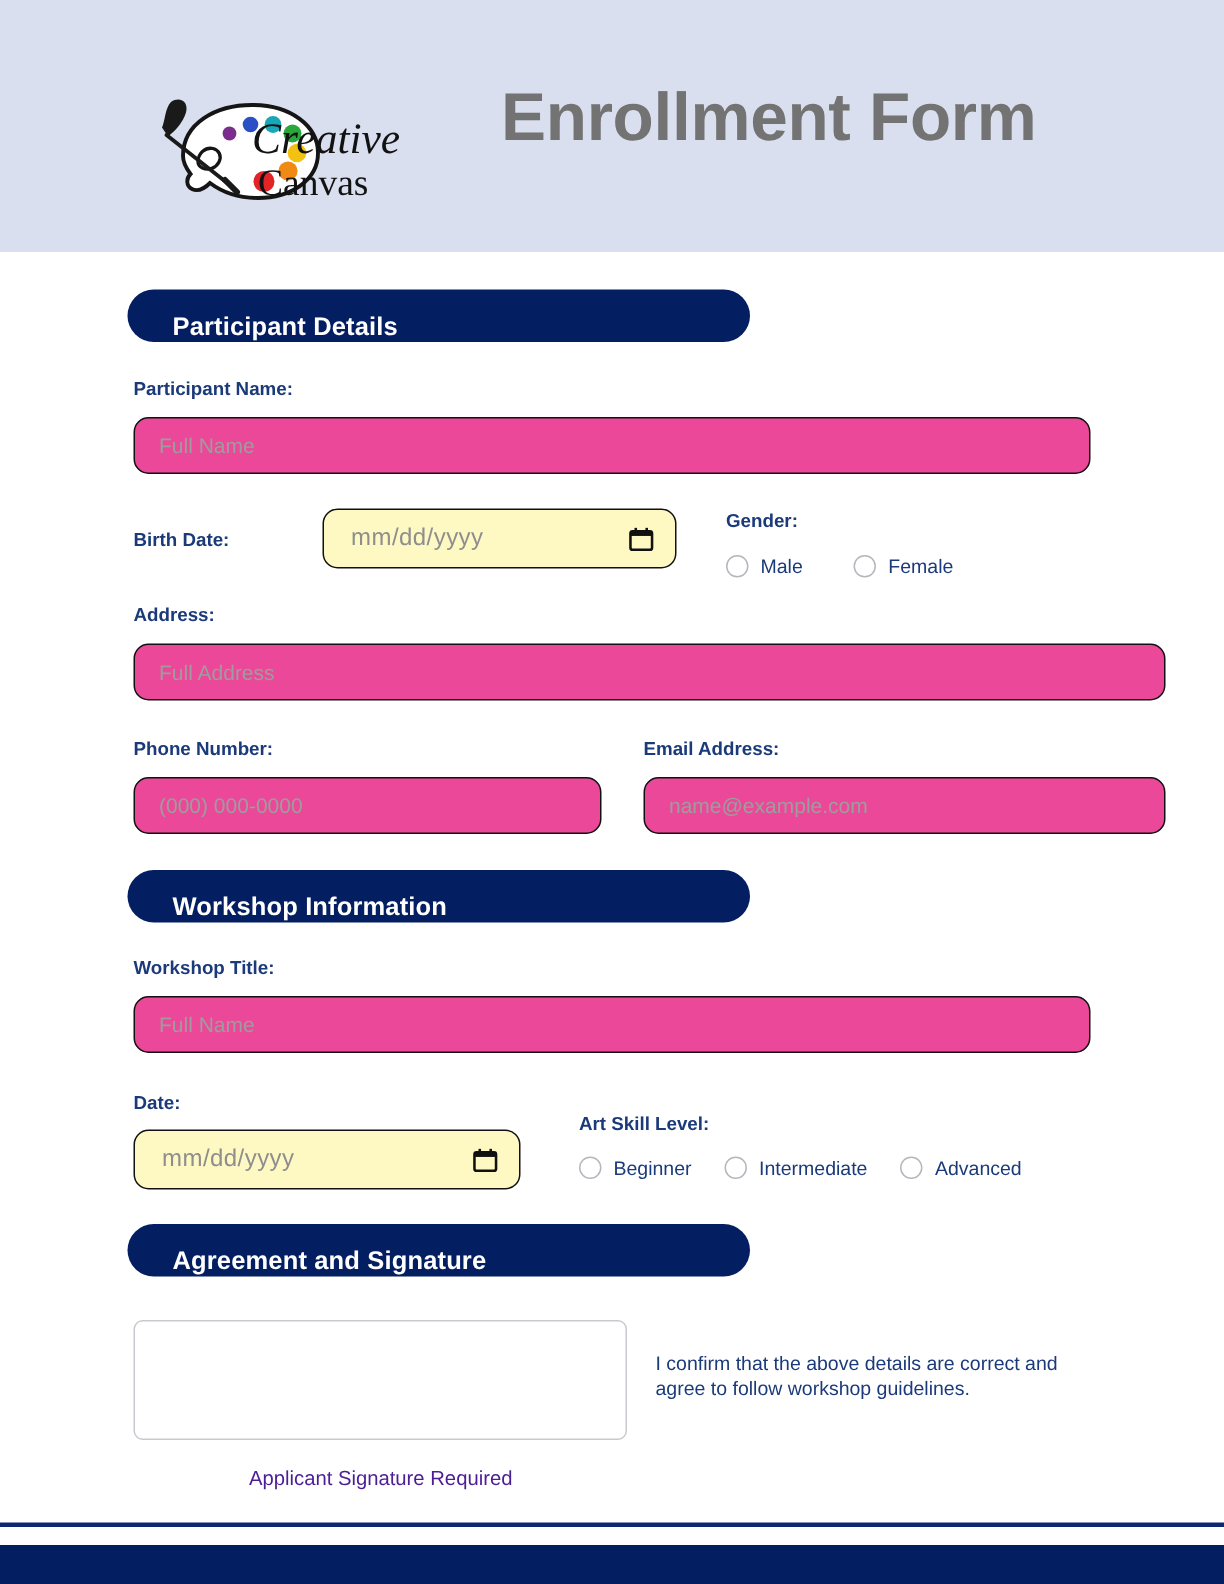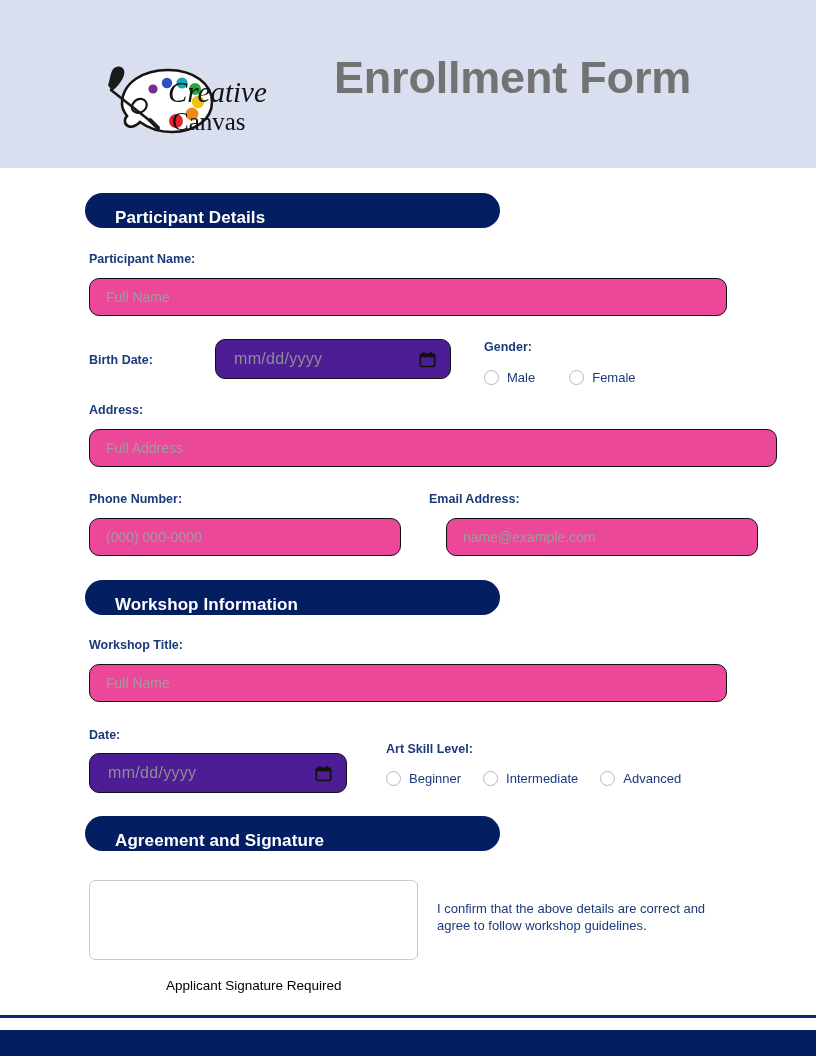--- a/index.html
+++ b/index.html
@@ -97,21 +97,21 @@
     color: #9d9d9d;
     font-size: 14px;
   }
 
   .date-box {
     position: absolute;
     box-sizing: border-box;
     height: 40px;
     border: 1.2px solid #111111;
     border-radius: 10px;
-    background: #4c1d95;
+    background: #fef9c3;
     display: flex;
     align-items: center;
     justify-content: space-between;
     padding: 0 14px 0 18px;
   }
   .date-ph {
     font-size: 16px;
     color: #8e8e8e;
     letter-spacing: 0.3px;
   }
@@ -149,21 +149,21 @@
     left: 89px; top: 880px;
     width: 327px; height: 78px;
     border: 1px solid #c9c9cf;
     border-radius: 6px;
     background: #ffffff;
   }
   .sig-caption {
     position: absolute;
     left: 166px; top: 978px;
     font-size: 13.5px;
-    color: #000000;
+    color: #4c1d95;
     white-space: nowrap;
   }
   .confirm-text {
     position: absolute;
     left: 437px; top: 900px;
     width: 290px;
     font-size: 13px;
     line-height: 17px;
     color: #1b3a7a;
   }
@@ -247,21 +247,21 @@
   </div>
 </div>
 
 <div class="fld-label" style="left:89px; top:403px;">Address:</div>
 <input class="txt-input" style="left: 89px; top: 429px; width: 688px;" type="text" placeholder="Full Address">
 
 <div class="fld-label" style="left:89px; top:492px;">Phone Number:</div>
 <input class="txt-input" style="left: 89px; top: 518px; width: 312px;" type="text" placeholder="(000) 000-0000">
 
 <div class="fld-label" style="left:429px; top:492px;">Email Address:</div>
-<input class="txt-input" style="left: 446px; top: 518px; width: 312px;" type="text" placeholder="name@example.com">
+<input class="txt-input" style="left: 429px; top: 518px; width: 348px;" type="text" placeholder="name@example.com">
 
 <div class="section-bar" style="top:580px;">
   <span>Workshop Information</span>
 </div>
 
 <div class="fld-label" style="left:89px; top:638px;">Workshop Title:</div>
 <input class="txt-input" style="left: 89px; top: 664px; width: 638px;" type="text" placeholder="Full Name">
 
 <div class="fld-label" style="left:89px; top:728px;">Date:</div>
 <div class="date-box" style="left:89px; top:753px; width:258px;">

